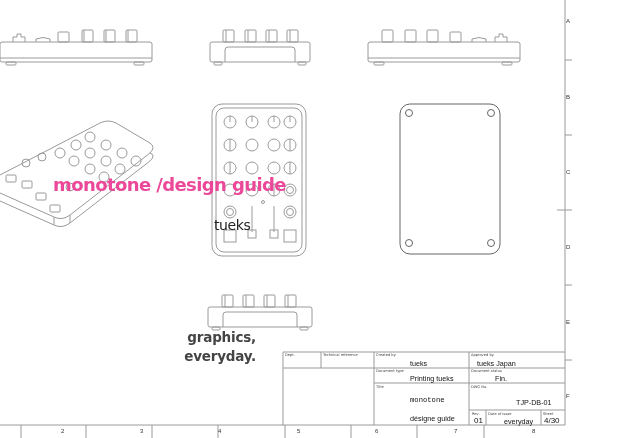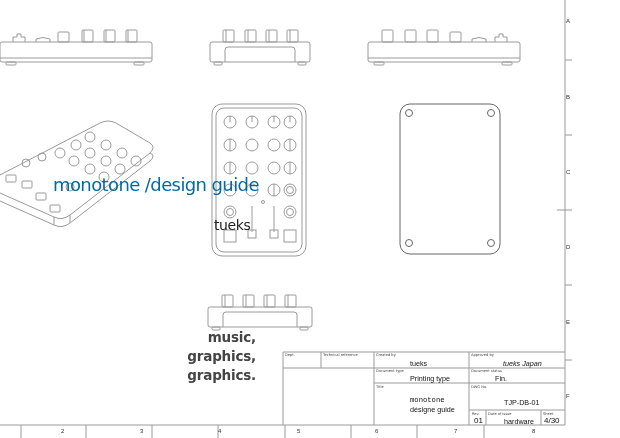--- a/index.html
+++ b/index.html
@@ -1,21 +1,21 @@
 <!DOCTYPE html>
 <html><head>
 <meta charset="utf-8">
 <style>
   html,body{margin:0;padding:0;background:#fff;}
   body{width:620px;height:438px;position:relative;overflow:hidden;font-family:"DejaVu Sans","Liberation Sans",sans-serif;color:#222;}
   .abs{position:absolute;}
   svg{position:absolute;overflow:visible;}
   .ln{stroke:#9a9a9a;fill:none;stroke-width:1;}
   .lnd{stroke:#666;fill:none;stroke-width:1;}
-  .hero{font-family:"DejaVu Sans",sans-serif;font-weight:normal;font-size:18px;color:#0369a1;letter-spacing:-0.6px;white-space:nowrap;}
+  .hero{font-family:"DejaVu Sans",sans-serif;font-weight:bold;font-size:18px;color:#ec4899;letter-spacing:-0.6px;white-space:nowrap;}
   .sub{font-family:"DejaVu Sans",sans-serif;font-size:14px;color:#222;letter-spacing:-0.4px;}
   .tagline{font-family:"DejaVu Sans",sans-serif;font-weight:bold;font-size:13.5px;color:#444;text-align:right;line-height:19px;letter-spacing:-0.2px;}
   .tb-label{font-size:3.6px;color:#444;position:absolute;white-space:nowrap;}
   .tb-val{font-size:7.2px;color:#111;position:absolute;white-space:nowrap;font-family:"Liberation Sans",sans-serif;}
   .tb-big{font-size:8px;}
   .col-num{position:absolute;top:428px;font-size:6px;color:#333;font-family:"Liberation Sans",sans-serif;}
   .row-letter{position:absolute;left:566px;font-size:6px;color:#333;font-family:"Liberation Sans",sans-serif;}
 </style>
 </head>
 <body>
@@ -204,23 +204,22 @@
   <rect class="ln" x="85" y="10" width="11" height="12" rx="1"></rect>
   <line class="ln" x1="25" y1="10" x2="25" y2="22"></line>
   <line class="ln" x1="46" y1="10" x2="46" y2="22"></line>
   <line class="ln" x1="67" y1="10" x2="67" y2="22"></line>
   <line class="ln" x1="88" y1="10" x2="88" y2="22"></line>
 </svg>
 
 <div class="abs hero" style="left:53px;top:174px;">monotone /design guide</div>
 <div class="abs sub" style="left:214px;top:217px;">tueks</div>
 <div class="abs tagline" style="left:150px;top:328px;width:106px;">
-  <div>music,</div>
   <div>graphics,</div>
-  <div>graphics.</div>
+  <div>everyday.</div>
 </div>
 
 <svg width="290" height="80" style="left:283px;top:351px;">
 
   <line class="ln" x1="0" y1="1" x2="282" y2="1"></line>
   <line class="ln" x1="0" y1="1" x2="0" y2="74"></line>
 
   <line class="ln" x1="0" y1="17" x2="282" y2="17"></line>
   <line class="ln" x1="91" y1="32" x2="282" y2="32"></line>
   <line class="ln" x1="186" y1="59" x2="282" y2="59"></line>
@@ -232,35 +231,35 @@
   <line class="ln" x1="258" y1="59" x2="258" y2="74"></line>
 </svg>
 
 <div class="tb-label" style="left:285px;top:353px;">Dept.</div>
 <div class="tb-label" style="left:323px;top:353px;">Technical reference</div>
 
 <div class="tb-label" style="left:376px;top:353px;">Created by</div>
 <div class="tb-val" style="left:410px;top:359px;">tueks</div>
 
 <div class="tb-label" style="left:471px;top:353px;">Approved by</div>
-<div class="tb-val" style="left:503px;top:359px;font-style:italic;">tueks Japan</div>
+<div class="tb-val" style="left:477px;top:359px;">tueks Japan</div>
 
 <div class="tb-label" style="left:376px;top:369px;">Document type</div>
-<div class="tb-val" style="left:410px;top:374px;">Printing type</div>
+<div class="tb-val" style="left:410px;top:374px;">Printing tueks</div>
 
 <div class="tb-label" style="left:471px;top:369px;">Document status</div>
 <div class="tb-val" style="left:495px;top:374px;">Fin.</div>
 
 <div class="tb-label" style="left:376px;top:385px;">Title</div>
 <div class="tb-val" style="left:410px;top:396px;font-family:Liberation Mono, monospace;">monotone</div>
-<div class="tb-val" style="left:410px;top:405px;">désigne guide</div>
+<div class="tb-val" style="left:410px;top:414px;">désigne guide</div>
 
 <div class="tb-label" style="left:471px;top:385px;">DWG No.</div>
-<div class="tb-val" style="left:504px;top:398px;">TJP-DB-01</div>
+<div class="tb-val" style="left:516px;top:398px;">TJP-DB-01</div>
 
 <div class="tb-label" style="left:472px;top:412px;">Rev.</div>
 <div class="tb-val tb-big" style="left:474px;top:416px;">01</div>
 
 <div class="tb-label" style="left:488px;top:412px;">Date of issue</div>
-<div class="tb-val" style="left:504px;top:417px;">hardware</div>
+<div class="tb-val" style="left:504px;top:417px;">everyday</div>
 
 <div class="tb-label" style="left:543px;top:412px;">Sheet</div>
 <div class="tb-val tb-big" style="left:544px;top:416px;">4/30</div>
 
 </body></html>

